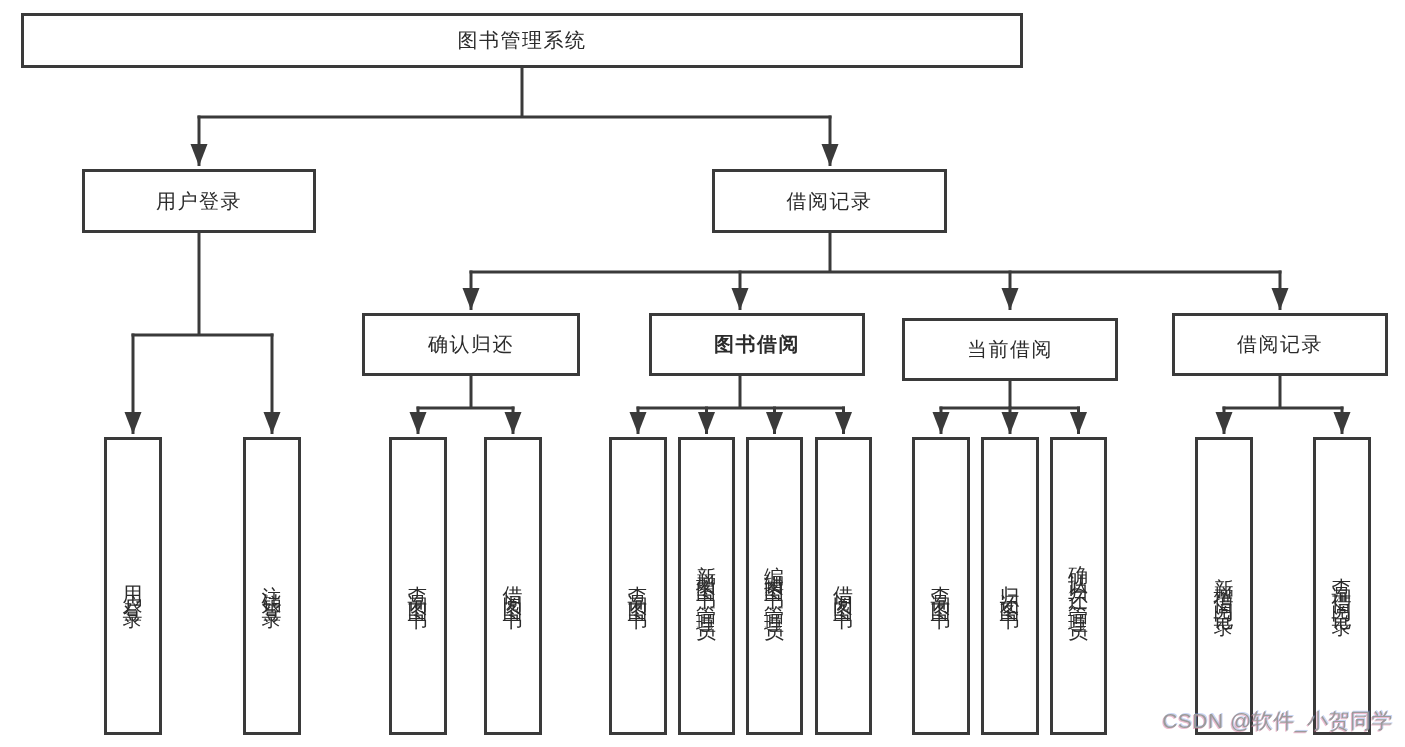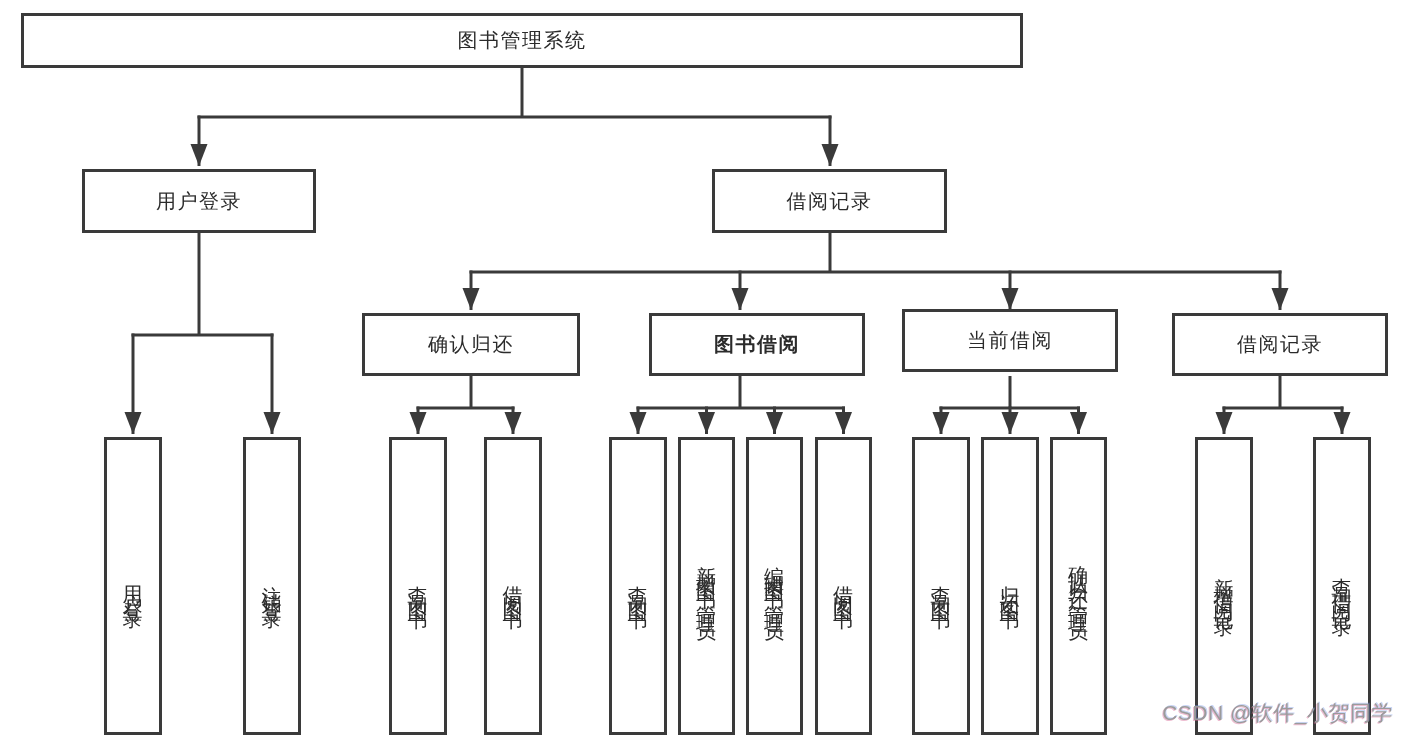--- a/index.html
+++ b/index.html
@@ -32,21 +32,21 @@
   .node-v .label{
     writing-mode:vertical-rl;
     text-orientation:mixed;
     font-size:20px;
     letter-spacing:8px;
     line-height:1;
     white-space:nowrap;
   }
   .watermark{
     position:absolute;
-    right:12px;bottom:20px;
+    right:12px;bottom:12px;
     z-index:3;
     font-size:21px;
     color:var(--wm);
     letter-spacing:0.5px;
     text-shadow:-1px 1px 0 rgba(214,106,150,0.45), 1px -1px 0 rgba(120,150,230,0.40);
     pointer-events:none;
   }
 </style>
 </head>
 <body>
@@ -125,21 +125,21 @@
   <div class="node node-h" style="left:712px;top:169px;width:235px;height:64px;">
     <span class="label">借阅记录</span>
   </div>
 
   <div class="node node-h" style="left:362px;top:313px;width:218px;height:63px;">
     <span class="label">确认归还</span>
   </div>
   <div class="node node-h" style="left:649px;top:313px;width:216px;height:63px;font-weight:bold;">
     <span class="label">图书借阅</span>
   </div>
-  <div class="node node-h" style="left:902px;top:309px;width:216px;height:63px;">
+  <div class="node node-h" style="left:902px;top:318px;width:216px;height:63px;">
     <span class="label">当前借阅</span>
   </div>
   <div class="node node-h" style="left:1172px;top:313px;width:216px;height:63px;">
     <span class="label">借阅记录</span>
   </div>
 
   <div class="node node-v" style="left:104px;width:58px;">
     <span class="label">用户登录</span>
   </div>
   <div class="node node-v" style="left:243px;width:58px;">

